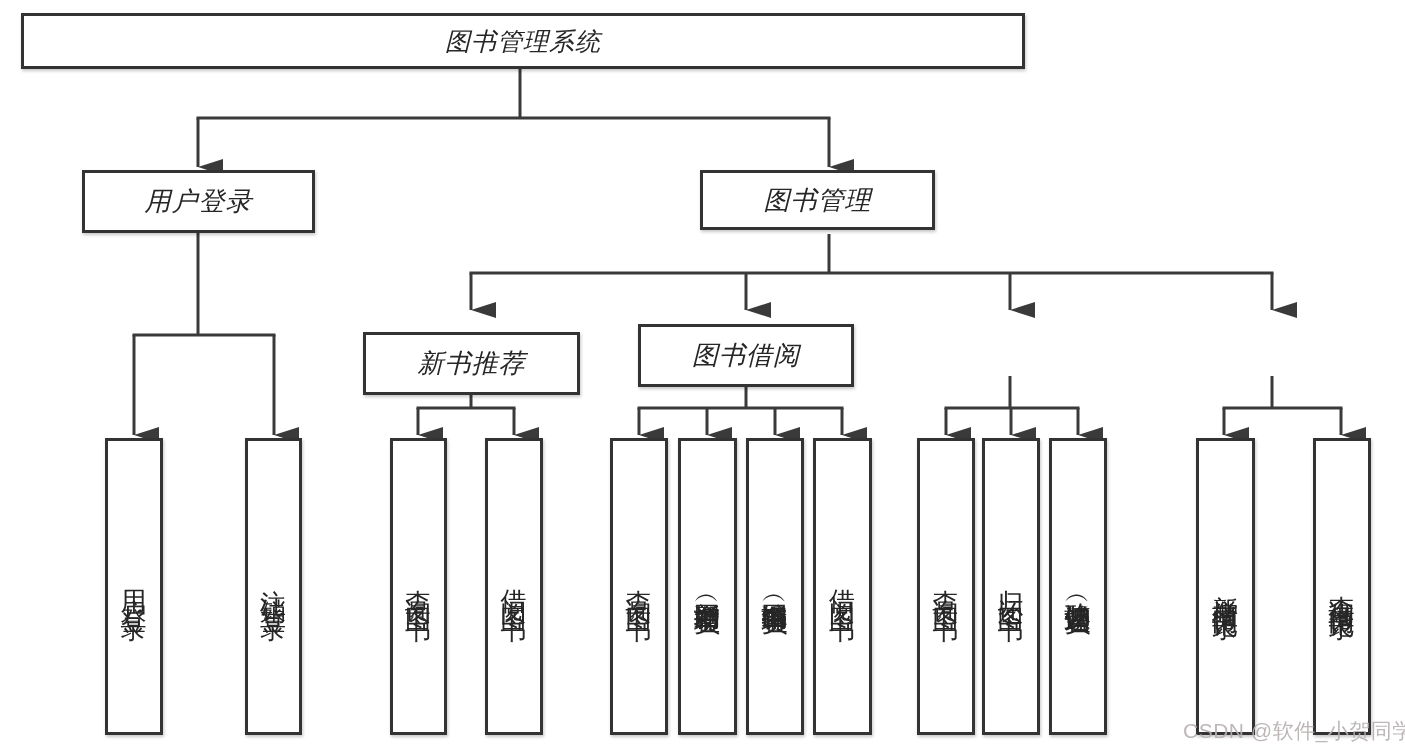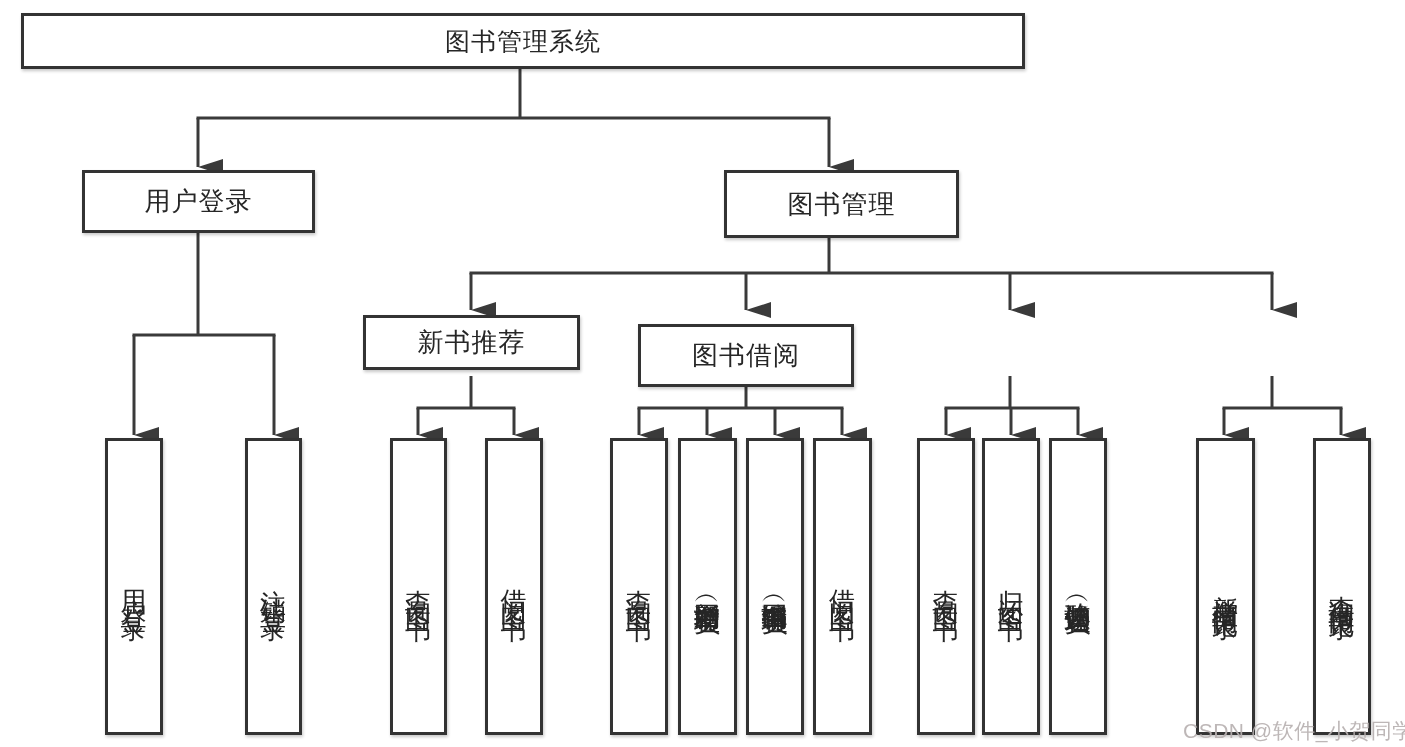--- a/index.html
+++ b/index.html
@@ -32,20 +32,21 @@
     box-shadow: 1px 2px 3px rgba(0,0,0,0.22);
     z-index: 2;
   }
   .node .lbl {
     color: #262626;
     white-space: nowrap;
   }
   .h .lbl {
     font-size: 26px;
     letter-spacing: 1px;
+    font-style: italic;
   }
   .root .lbl {
     font-size: 25px;
     letter-spacing: 1px;
   }
   .v .lbl {
     writing-mode: vertical-rl;
     text-orientation: mixed;
     font-size: 26px;
     line-height: 1;
@@ -120,25 +121,25 @@
     </g>
   </svg>
 
   <div class="node h root" style="left:21px;top:13px;width:1004px;height:56px">
     <span class="lbl">图书管理系统</span>
   </div>
 
   <div class="node h" style="left:82px;top:170px;width:233px;height:63px">
     <span class="lbl">用户登录</span>
   </div>
-  <div class="node h" style="left:724px;top:170px;width:235px;height:68px">
+  <div class="node h" style="left:700px;top:170px;width:235px;height:60px">
     <span class="lbl">图书管理</span>
   </div>
 
-  <div class="node h" style="left:363px;top:315px;width:217px;height:55px">
+  <div class="node h" style="left:363px;top:332px;width:217px;height:63px">
     <span class="lbl">新书推荐</span>
   </div>
   <div class="node h" style="left:638px;top:324px;width:216px;height:63px">
     <span class="lbl">图书借阅</span>
   </div>
 
   <div class="node v vs4" style="left:105px;top:438px;width:58px;height:297px">
     <span class="lbl">用户登录</span>
   </div>
   <div class="node v vs4" style="left:245px;top:438px;width:57px;height:297px">

